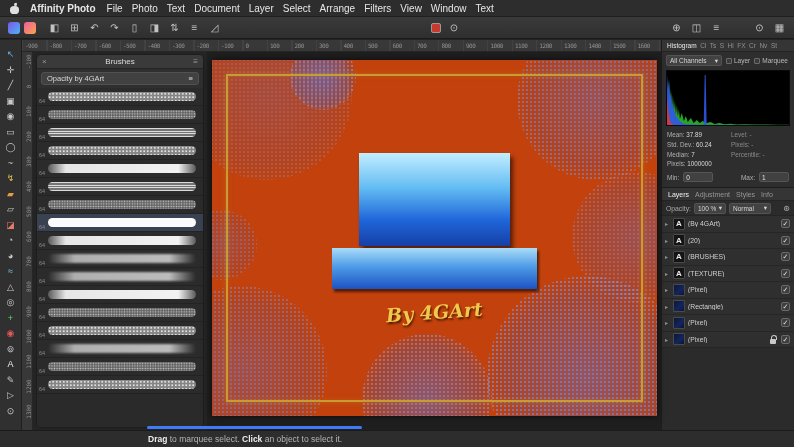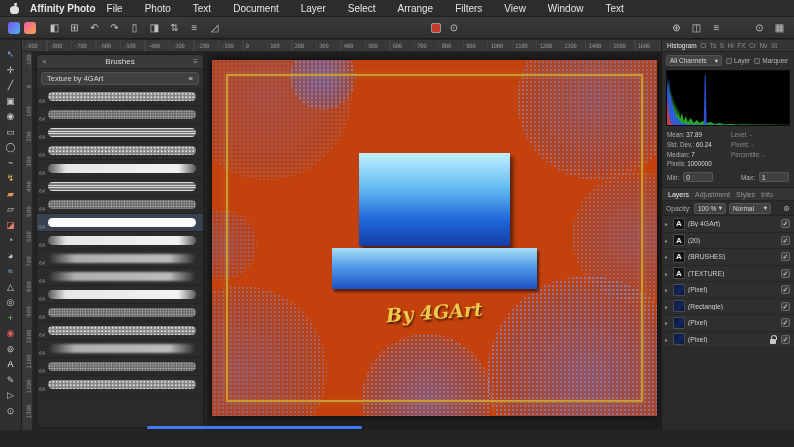--- a/index.html
+++ b/index.html
@@ -6,21 +6,21 @@
   *{box-sizing:border-box}
   .screen{position:relative;width:794px;height:447px;overflow:hidden;background:#242424;
     font-family:"Liberation Sans",sans-serif;color:#ddd;-webkit-user-select:none;user-select:none}
 
   
   .menubar{height:17px;background:#2d2d2d;display:flex;align-items:center;gap:11px;padding:0 10px;font-size:10px;color:#e6e6e6;border-bottom:1px solid #202020}
   .apple-logo{position:relative;width:9px;height:11px;display:inline-block;flex:none}
   .apple-logo::before{content:'';position:absolute;top:3px;left:0;width:9px;height:8px;background:#e0e0e0;border-radius:45%}
   .apple-logo::after{content:'';position:absolute;top:0;left:4px;width:3px;height:3px;background:#e0e0e0;border-radius:60% 0 60% 60%;transform:rotate(-12deg)}
   .app-name{font-weight:bold}
-  .menu-items{display:flex;gap:22px}
+  .menu-items{display:flex;gap:9px}
   .menu-item{white-space:nowrap}
 
   
   .toolbar{height:22px;background:linear-gradient(#3a3a3a,#2f2f2f);border-bottom:1px solid #1b1b1b;display:flex;align-items:center;padding:0 8px;gap:8px}
   .sp{flex:1}
   #personas{display:flex;gap:4px;margin-right:4px}
   .persona{width:12px;height:12px;border-radius:3px;display:inline-block}
   .tb-group{display:flex;gap:7px;align-items:center}
   .tb-icon{font-size:10px;color:#c2c2c2;width:13px;text-align:center}
   .tb-icon.swatch{width:10px;height:10px;border:1px solid #999;border-radius:2px;padding:0}
@@ -262,21 +262,21 @@
             <span class="v-num" style="top: 356px;">1300</span>
           </div>
 
         <div class="brushes-panel">
           <div class="bp-header">
             <span class="bp-close">×</span>
             <span class="bp-title">Brushes</span>
             <span class="bp-burger">≡</span>
           </div>
           <div class="bp-dropdown">
-            <span>Texture by 4GArt</span>
+            <span>Opacity by 4GArt</span>
             <span>≡</span>
           </div>
           <div class="brush-list" id="brush-list">
               <div class="brush-row">
                 <span class="brush-size">64</span>
                 <div class="stroke style-dots"></div>
               </div>
               <div class="brush-row">
                 <span class="brush-size">64</span>
                 <div class="stroke style-chalk"></div>
@@ -489,13 +489,16 @@
               <span class="thumb thumb-img"></span>
               <span class="lname">(Pixel)</span>
               <span class="lock"></span>
               <span class="lcheck">✓</span>
             </div>
           </div>
       </div>
     </div>
   </div>
 
+  <div class="statusbar">
+    <b>Drag</b><span> to marquee select. </span><b>Click</b><span> an object to select it.</span>
+  </div>
 </div>
 
 </body></html>

